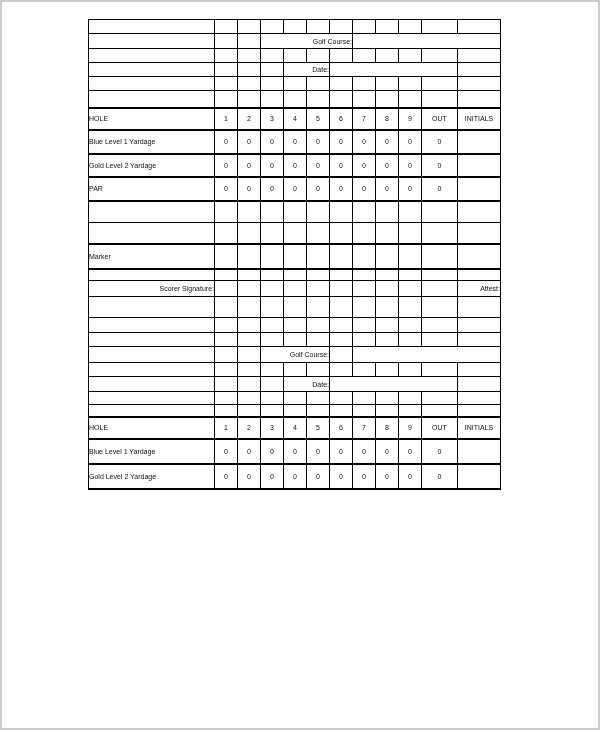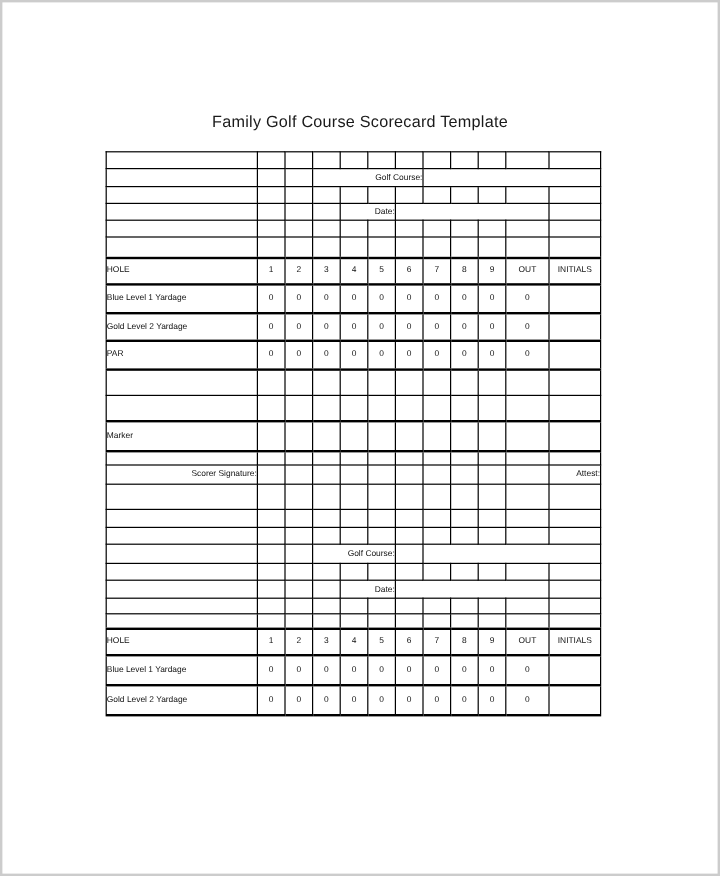--- a/index.html
+++ b/index.html
@@ -44,21 +44,20 @@
   .head-init   { text-align:center; font-weight:400; font-size:6.6px; }
   .val         { text-align:center; font-weight:bold; color:#333; }
   .lab-right   { text-align:right; padding-right:6px; font-weight:bold; }
   .soft-right  { text-align:right; padding-right:3px; font-weight:400; }
   .marker-lab  { text-align:left; padding-left:3px; font-weight:400; font-size:6.8px; }
 </style>
 </head>
 <body>
 
 <div class="frame">
-  <div class="title">Family Golf Course Scorecard Template</div>
   <table class="scorecard">
     <colgroup>
         <col style="width: 126px;">
         <col style="width: 23px;">
         <col style="width: 23px;">
         <col style="width: 23px;">
         <col style="width: 23px;">
         <col style="width: 23px;">
         <col style="width: 23px;">
         <col style="width: 23px;">

